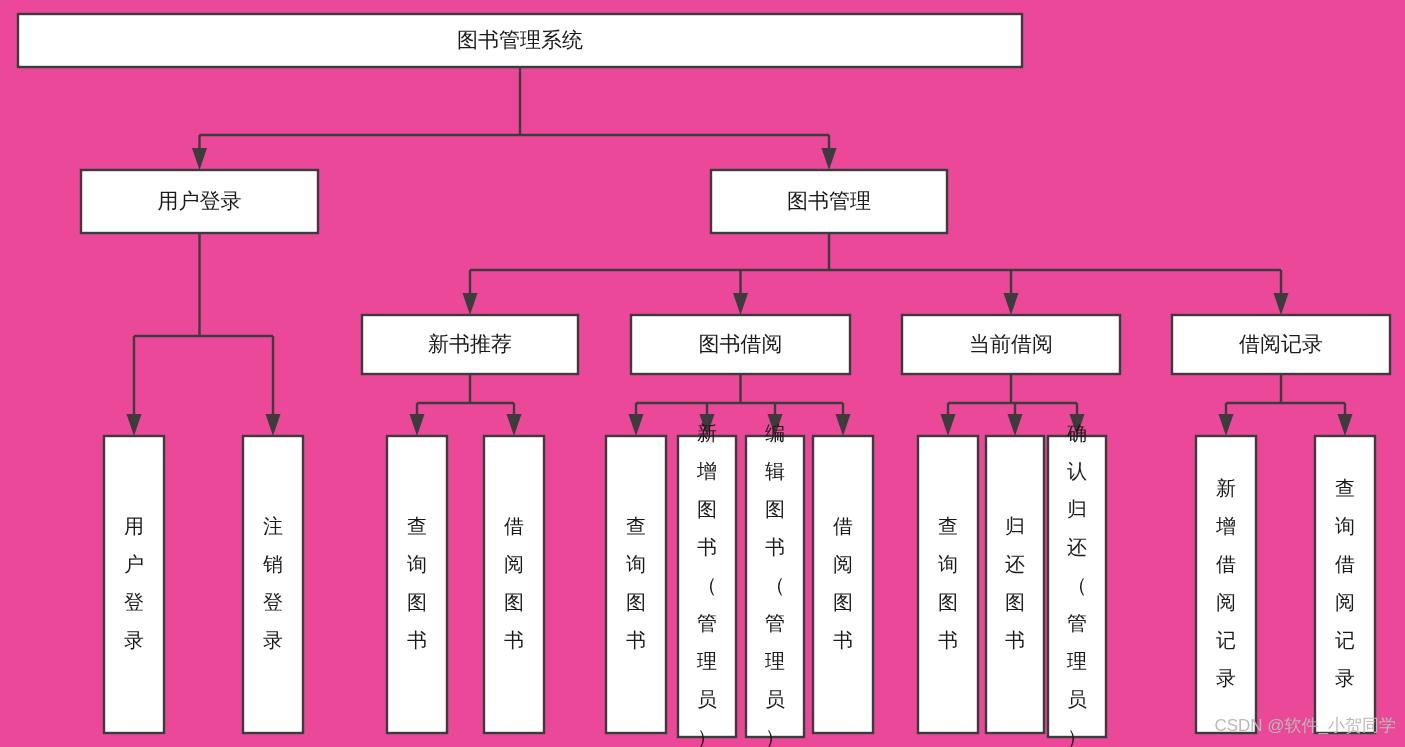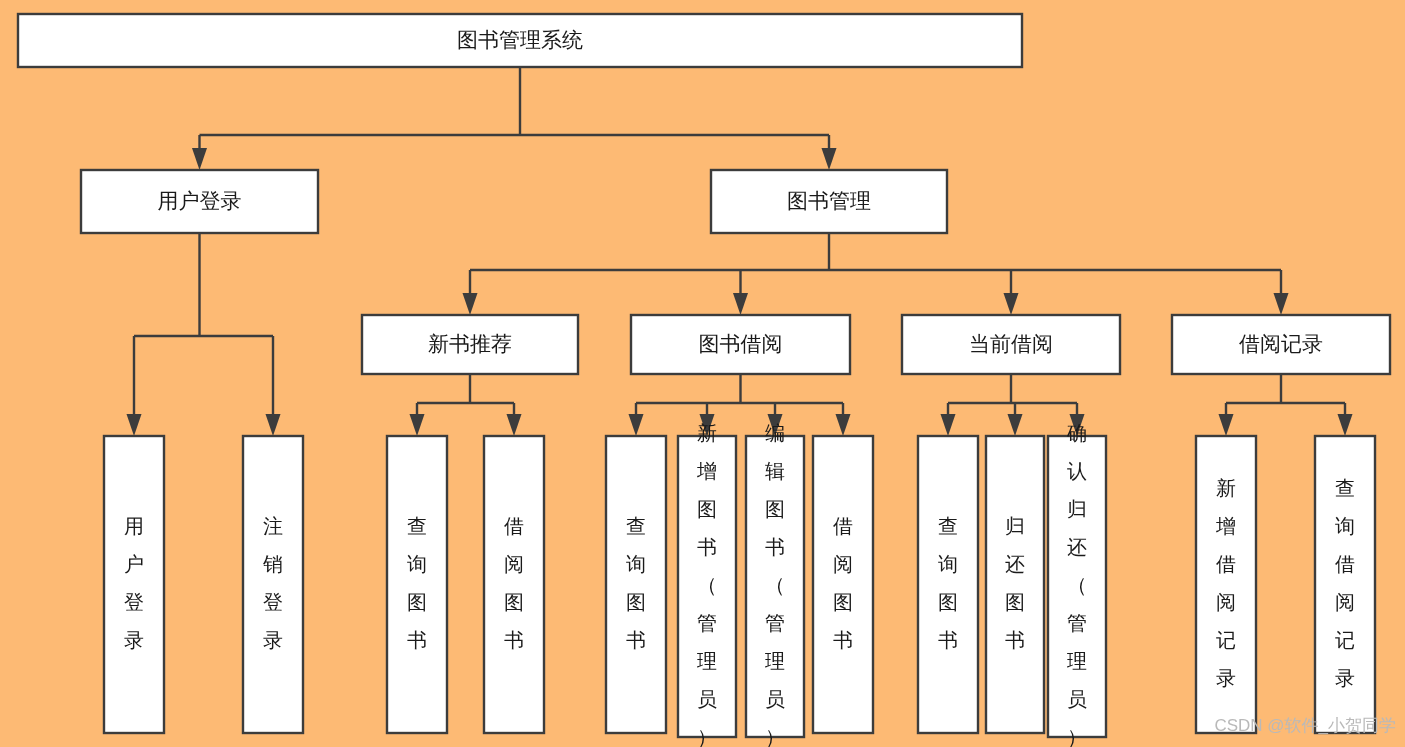--- a/index.html
+++ b/index.html
@@ -8,21 +8,21 @@
     padding: 0;
     background: #ffffff;
   }
   body {
     font-family: "Liberation Sans", "DejaVu Sans", sans-serif;
   }
   #diagram-root {
     position: relative;
     width: 1405px;
     height: 747px;
-    background: #fdba74;
+    background: #ec4899;
     overflow: hidden;
   }
   svg.diagram-canvas {
     position: absolute;
     left: 0;
     top: 0;
     width: 1405px;
     height: 747px;
   }
   .node-rect {

